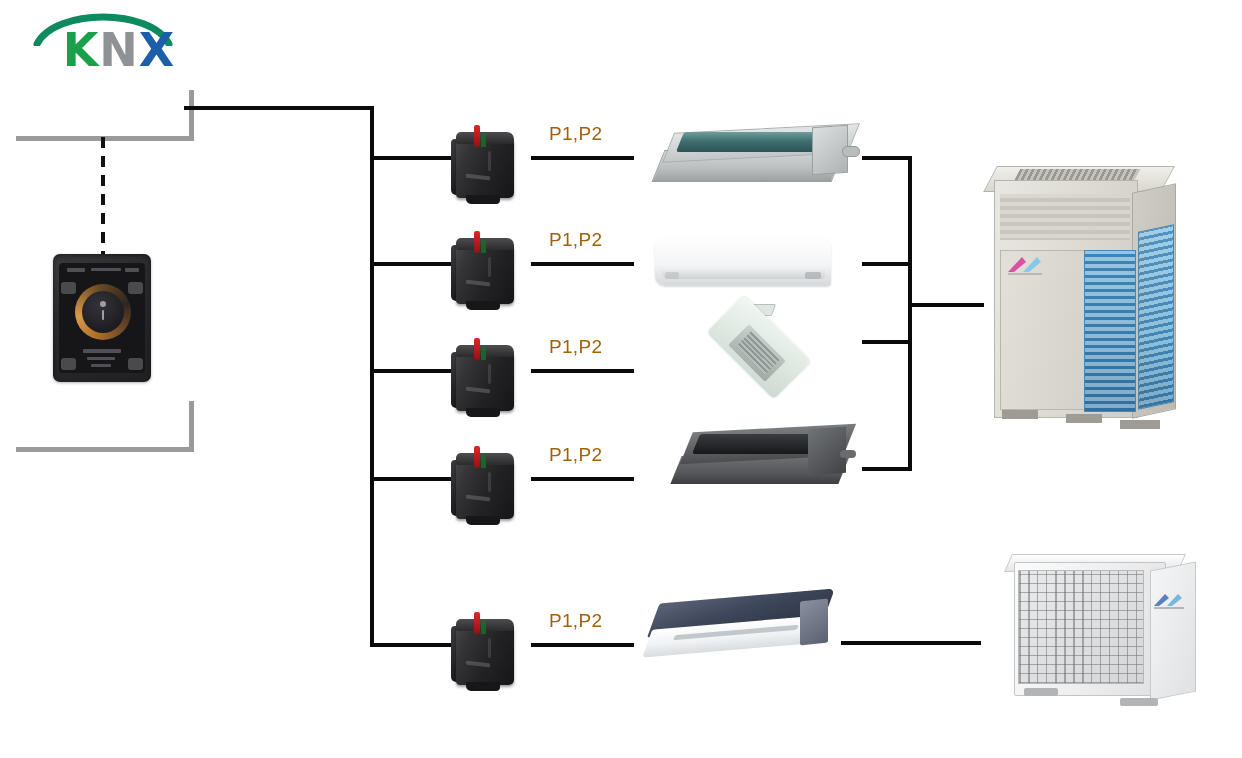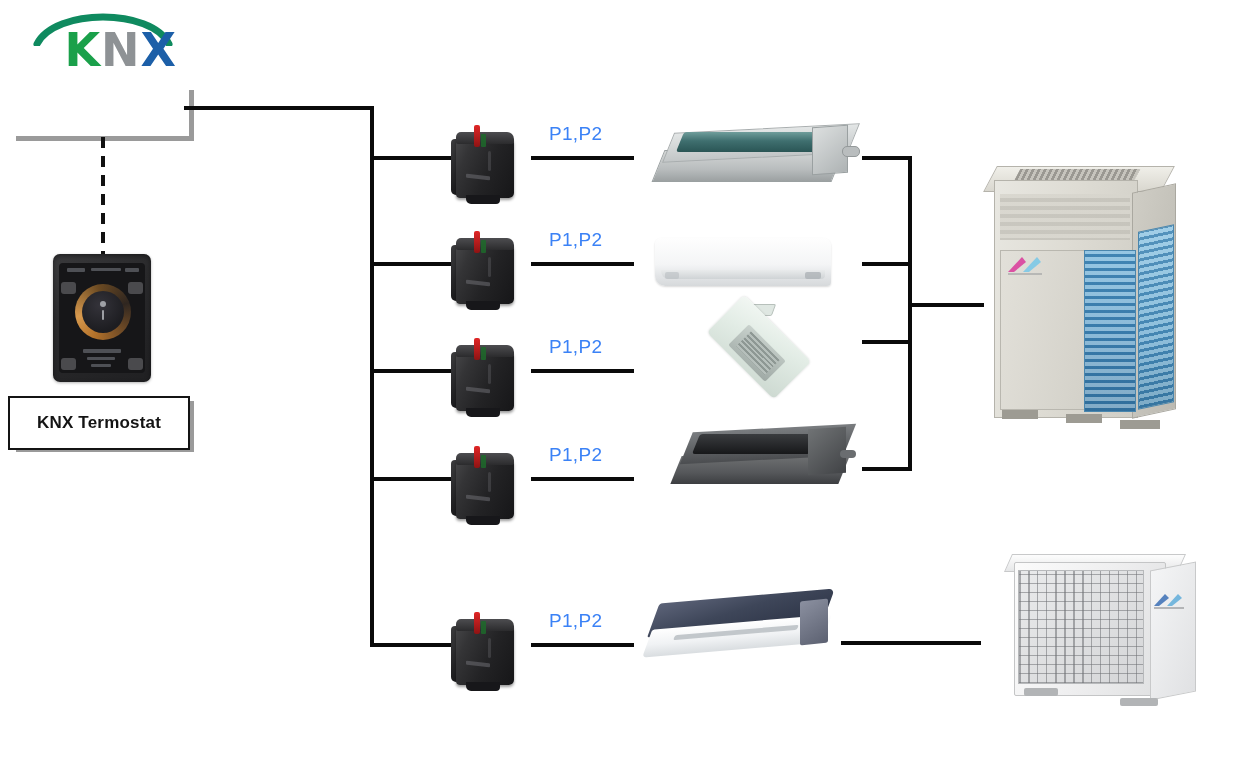--- a/index.html
+++ b/index.html
@@ -16,27 +16,27 @@
 
   
   .labelbox{position:absolute;border:2.5px solid #141414;background:#fff;
        display:flex;align-items:center;justify-content:center;
        font-weight:bold;color:#141414;letter-spacing:.2px;}
   .boxshadow{position:absolute;background:#9a9a9a;}
 
   
   .knxlogo{position:absolute;left:33px;top:6px;width:140px;height:72px;}
   .knxlogo .arc{position:absolute;left:0;top:0;width:140px;height:40px;}
-  .knxlogo .letters{position:absolute;left:4px;top:18px;width:140px;height:54px;
+  .knxlogo .letters{position:absolute;left:16px;top:18px;width:140px;height:54px;
         font-family:"DejaVu Sans",sans-serif;font-weight:bold;font-size:46px;
-        letter-spacing:1px;text-align:right;line-height:52px;}
+        letter-spacing:1px;text-align:center;line-height:52px;}
   .k{color:#1aa04a;} .n{color:#8e9295;} .x{color:#1c5fa8;}
 
   
-  .p1p2{position:absolute;font-size:19px;font-weight:500;color:#3b82f6;
+  .p1p2{position:absolute;font-size:19px;font-weight:500;color:#a16207;
         letter-spacing:.3px;white-space:nowrap;}
 
   
   .thermo{position:absolute;border-radius:7px;
      background:linear-gradient(150deg,#3b3b3d 0%,#2a2a2c 38%,#202022 100%);
      box-shadow:0 2px 5px rgba(0,0,0,.45) inset,0 1px 3px rgba(0,0,0,.3);
      overflow:hidden;}
   .thermo .scr{position:absolute;left:6%;top:7%;width:88%;height:86%;
      background:#161618;border-radius:4px;}
   .thermo .cbtn{position:absolute;width:15px;height:12px;border-radius:3px;
@@ -232,23 +232,20 @@
     <div class="dialin" style="left:29px;top:37px;width:42px;height:42px;"></div>
     <div class="glyph" style="left:47px;top:47px;width:6px;height:6px;border-radius:50%;"></div>
     <div class="glyph" style="left:49px;top:56px;width:2px;height:10px;"></div>
     <div class="txtline" style="left:30px;top:95px;width:38px;height:4px;"></div>
     <div class="txtline" style="left:34px;top:103px;width:28px;height:3px;"></div>
     <div class="txtline" style="left:38px;top:110px;width:20px;height:3px;"></div>
   </div>
 
   <div class="boxshadow" style="left:16px;top:447px;width:178px;height:5px;"></div>
   <div class="boxshadow" style="left:189px;top:401px;width:5px;height:51px;"></div>
-  <div class="labelbox" style="left:8px;top:396px;width:178px;height:50px;font-size:17px;">
-    <span>KNX Termostat</span>
-  </div>
 
   <div class="wire-h" style="left:184px;top:106px;width:190px;"></div>
   <div class="wire-v" style="left:370px;top:106px;height:541px;"></div>
 
   <div class="wire-h" style="left:370px;top:156px;width:88px;"></div>
   <div class="wire-h" style="left:370px;top:262px;width:88px;"></div>
   <div class="wire-h" style="left:370px;top:369px;width:88px;"></div>
   <div class="wire-h" style="left:370px;top:477px;width:88px;"></div>
   <div class="wire-h" style="left:370px;top:643px;width:88px;"></div>
 

